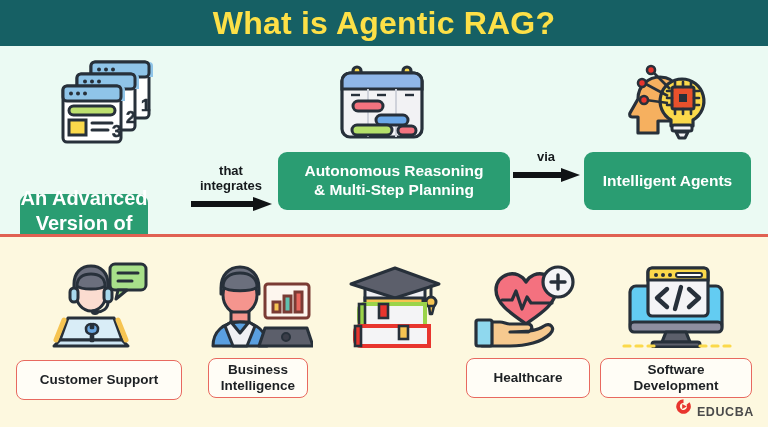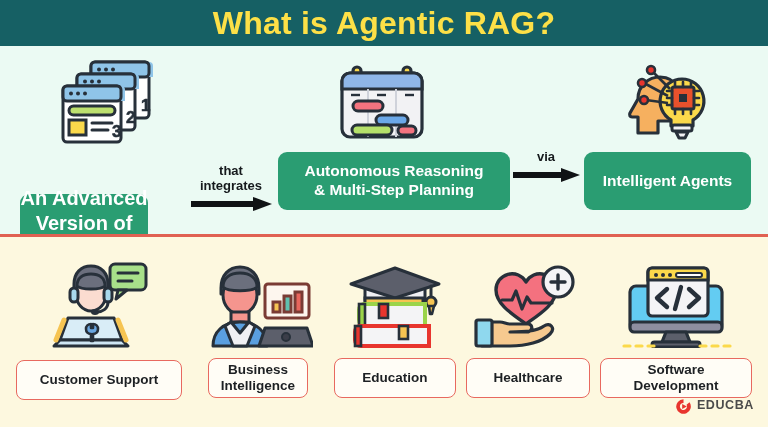--- a/index.html
+++ b/index.html
@@ -149,21 +149,21 @@
   .app-1 .app-label { width: 166px; margin-top: 12px; }
   .app-2 .app-label { width: 100px; }
   .app-3 .app-label { width: 122px; }
   .app-4 .app-label { width: 124px; }
   .app-5 .app-label { width: 152px; }
 
   
   .logo {
     position: absolute;
     right: 14px; bottom: 8px;
-    display: flex; align-items: flex-start; gap: 5px;
+    display: flex; align-items: flex-end; gap: 5px;
   }
   .logo-text {
     font-size: 12.5px;
     font-weight: bold;
     color: #4b4b4b;
     letter-spacing: 0.6px;
   }
 </style>
 </head>
 <body>
@@ -373,21 +373,20 @@
         <path d="M86 44h5l-2 8h-2z" fill="#f6c452" stroke="#27303a" stroke-width="2.6" stroke-linejoin="round"></path>
         <rect x="22" y="36" width="58" height="8" fill="#f6c452" stroke="#27303a" stroke-width="3"></rect>
         <path d="M16 48a6 6 0 0 1 6-6h60v22H22a6 6 0 0 1-6-6z" fill="#f4f4f6" stroke="#9bd44a" stroke-width="4"></path>
         <rect x="16" y="42" width="6" height="22" fill="#9bd44a" stroke="#27303a" stroke-width="2.6"></rect>
         <rect x="36" y="42" width="9" height="14" fill="#e8352e" stroke="#27303a" stroke-width="2.6"></rect>
         <path d="M12 70a6 6 0 0 1 6-6h68v20H18a6 6 0 0 1-6-6z" fill="#f4f4f6" stroke="#e8352e" stroke-width="4"></path>
         <rect x="12" y="64" width="6" height="20" fill="#e8352e" stroke="#27303a" stroke-width="2.6"></rect>
         <rect x="56" y="64" width="9" height="13" fill="#f6c452" stroke="#27303a" stroke-width="2.6"></rect>
       </svg>
     </div>
-    <div class="app-label">Education</div>
   </div>
 
   <div class="app-card app-5">
     <div class="app-icon">
       <svg width="116" height="86" viewBox="0 0 116 86">
         <rect x="12" y="24" width="92" height="44" rx="6" fill="#63ccf2" stroke="#27303a" stroke-width="3.2"></rect>
         <rect x="12" y="60" width="92" height="10" rx="4" fill="#8e8ea0" stroke="#27303a" stroke-width="3.2"></rect>
         <path d="M48 70h20l4 10H44z" fill="#5c5f6b" stroke="#27303a" stroke-width="3.2" stroke-linejoin="round"></path>
         <rect x="34" y="80" width="48" height="5" rx="2.5" fill="#5c5f6b" stroke="#27303a" stroke-width="3"></rect>
         <rect x="30" y="6" width="60" height="48" rx="4" fill="#f4f4f6" stroke="#27303a" stroke-width="3.2"></rect>

